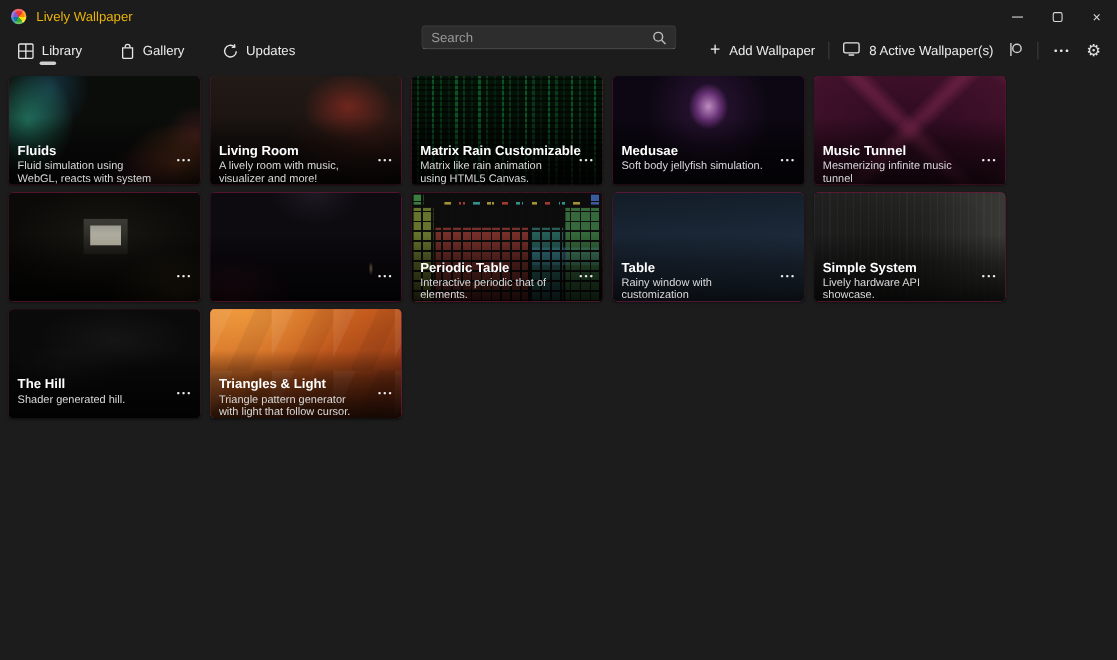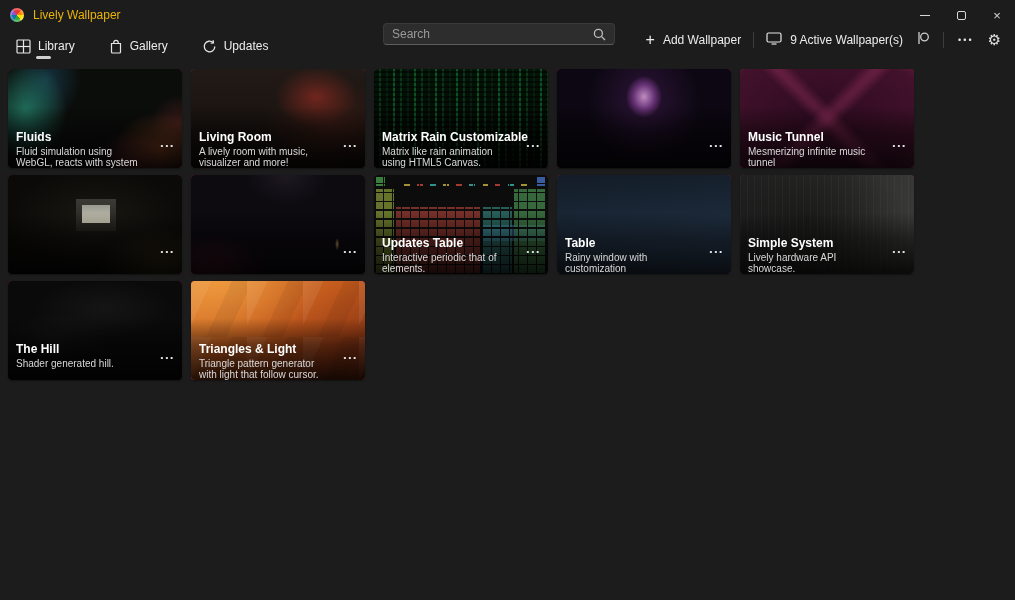--- a/index.html
+++ b/index.html
@@ -26,21 +26,21 @@
   .searchbox input::placeholder { color:#9a9a9a; }
   .search-glyph { margin-right:8px; display:flex; }
 
   .win-controls { position:absolute; right:0; top:0; height:30px; display:flex; }
   .win-btn { width:36px; height:30px; background:transparent; border:none; color:#d8d8d8;
     display:flex; align-items:center; justify-content:center; font-size:13px; cursor:default; }
   .glyph-min { width:10px; height:1px; background:#d8d8d8; display:block; }
   .glyph-max { width:9px; height:9px; border:1px solid #d8d8d8; border-radius:2px; display:block; }
 
   
-  .navbar { height:32px; display:flex; align-items:flex-start; padding:0 14px 0 12px; }
+  .navbar { height:32px; display:flex; align-items:center; padding:0 14px 0 12px; }
   .tab { display:flex; align-items:center; gap:7px; height:32px; padding:0 4px; margin-right:26px;
     background:transparent; border:none; color:#ececec; font-size:12px; position:relative; font-family:inherit; }
   .tab svg { display:block; }
   .tab.selected::after { content:""; position:absolute; left:24px; bottom:3px; width:15px; height:3px;
     border-radius:2px; background:#cfcfcf; }
 
   .nav-right { margin-left:auto; display:flex; align-items:center; gap:12px; }
   .action-btn { display:flex; align-items:center; gap:8px; background:transparent; border:none;
     color:#ececec; font-size:12px; font-family:inherit; }
   .plus-glyph { font-size:16px; font-weight:300; line-height:12px; color:#ececec; }
@@ -195,21 +195,21 @@
 
     <span class="v-div"></span>
 
     <button class="action-btn">
       <span>
         <svg width="16" height="13" viewBox="0 0 16 13">
           <rect x="1" y="1" width="14" height="9" rx="1.5" fill="none" stroke="#e6e6e6" stroke-width="1.2"></rect>
           <line x1="5.5" y1="12" x2="10.5" y2="12" stroke="#e6e6e6" stroke-width="1.2"></line>
         </svg>
       </span>
-      <span>9 Active Wallpaper(s)</span>
+      <span>8 Active Wallpaper(s)</span>
     </button>
 
     <button class="action-btn">
       <span>
         <svg width="16" height="16" viewBox="0 0 16 16">
           <line x1="4" y1="2" x2="4" y2="14" stroke="#cfcfcf" stroke-width="1.3"></line>
           <circle cx="9.5" cy="7" r="3.8" fill="none" stroke="#cfcfcf" stroke-width="1.3"></circle>
         </svg>
       </span>
     </button>
@@ -254,20 +254,24 @@
     <div class="card-text">
       <div class="card-title">Matrix Rain Customizable</div>
       <div class="card-desc">Matrix like rain animation using HTML5 Canvas.</div>
     </div>
     <button class="card-more">•••</button>
   </div>
 
   <div class="card">
     <div class="thumb t-medusae"></div>
     <div class="card-overlay"></div>
+    <div class="card-text">
+      <div class="card-title">Medusae</div>
+      <div class="card-desc">Soft body jellyfish simulation.</div>
+    </div>
     <button class="card-more">•••</button>
   </div>
 
   <div class="card">
     <div class="thumb t-musictunnel"></div>
     <div class="card-overlay"></div>
     <div class="card-text">
       <div class="card-title">Music Tunnel</div>
       <div class="card-desc">Mesmerizing infinite music tunnel</div>
     </div>
@@ -283,21 +287,21 @@
   <div class="card">
     <div class="thumb t-parallax"></div>
     <div class="card-overlay"></div>
     <button class="card-more">•••</button>
   </div>
 
   <div class="card">
     <div class="thumb t-periodic"></div>
     <div class="card-overlay"></div>
     <div class="card-text">
-      <div class="card-title">Updates Table</div>
+      <div class="card-title">Periodic Table</div>
       <div class="card-desc">Interactive periodic that of elements.</div>
     </div>
     <button class="card-more">•••</button>
   </div>
 
   <div class="card">
     <div class="thumb t-rain"></div>
     <div class="card-overlay"></div>
     <div class="card-text">
       <div class="card-title">Table</div>

